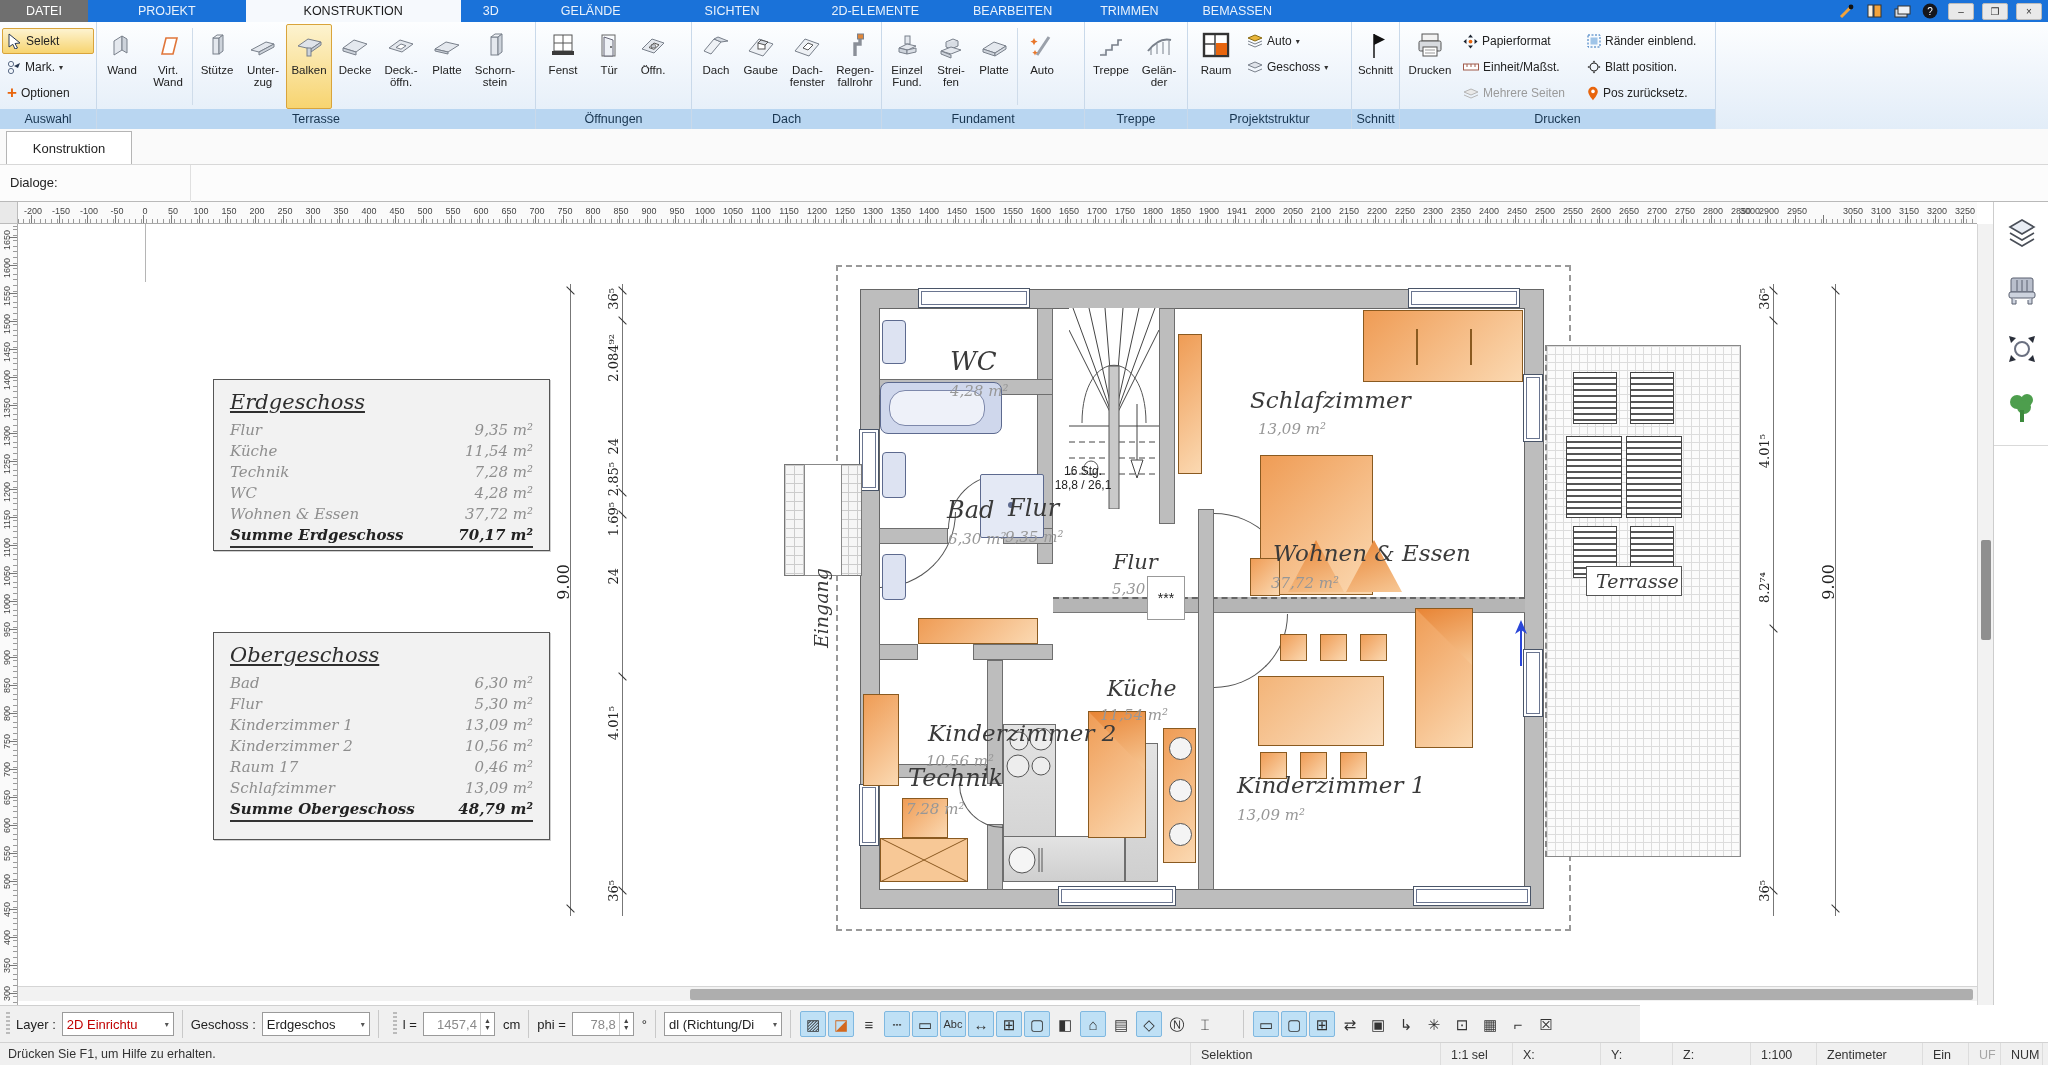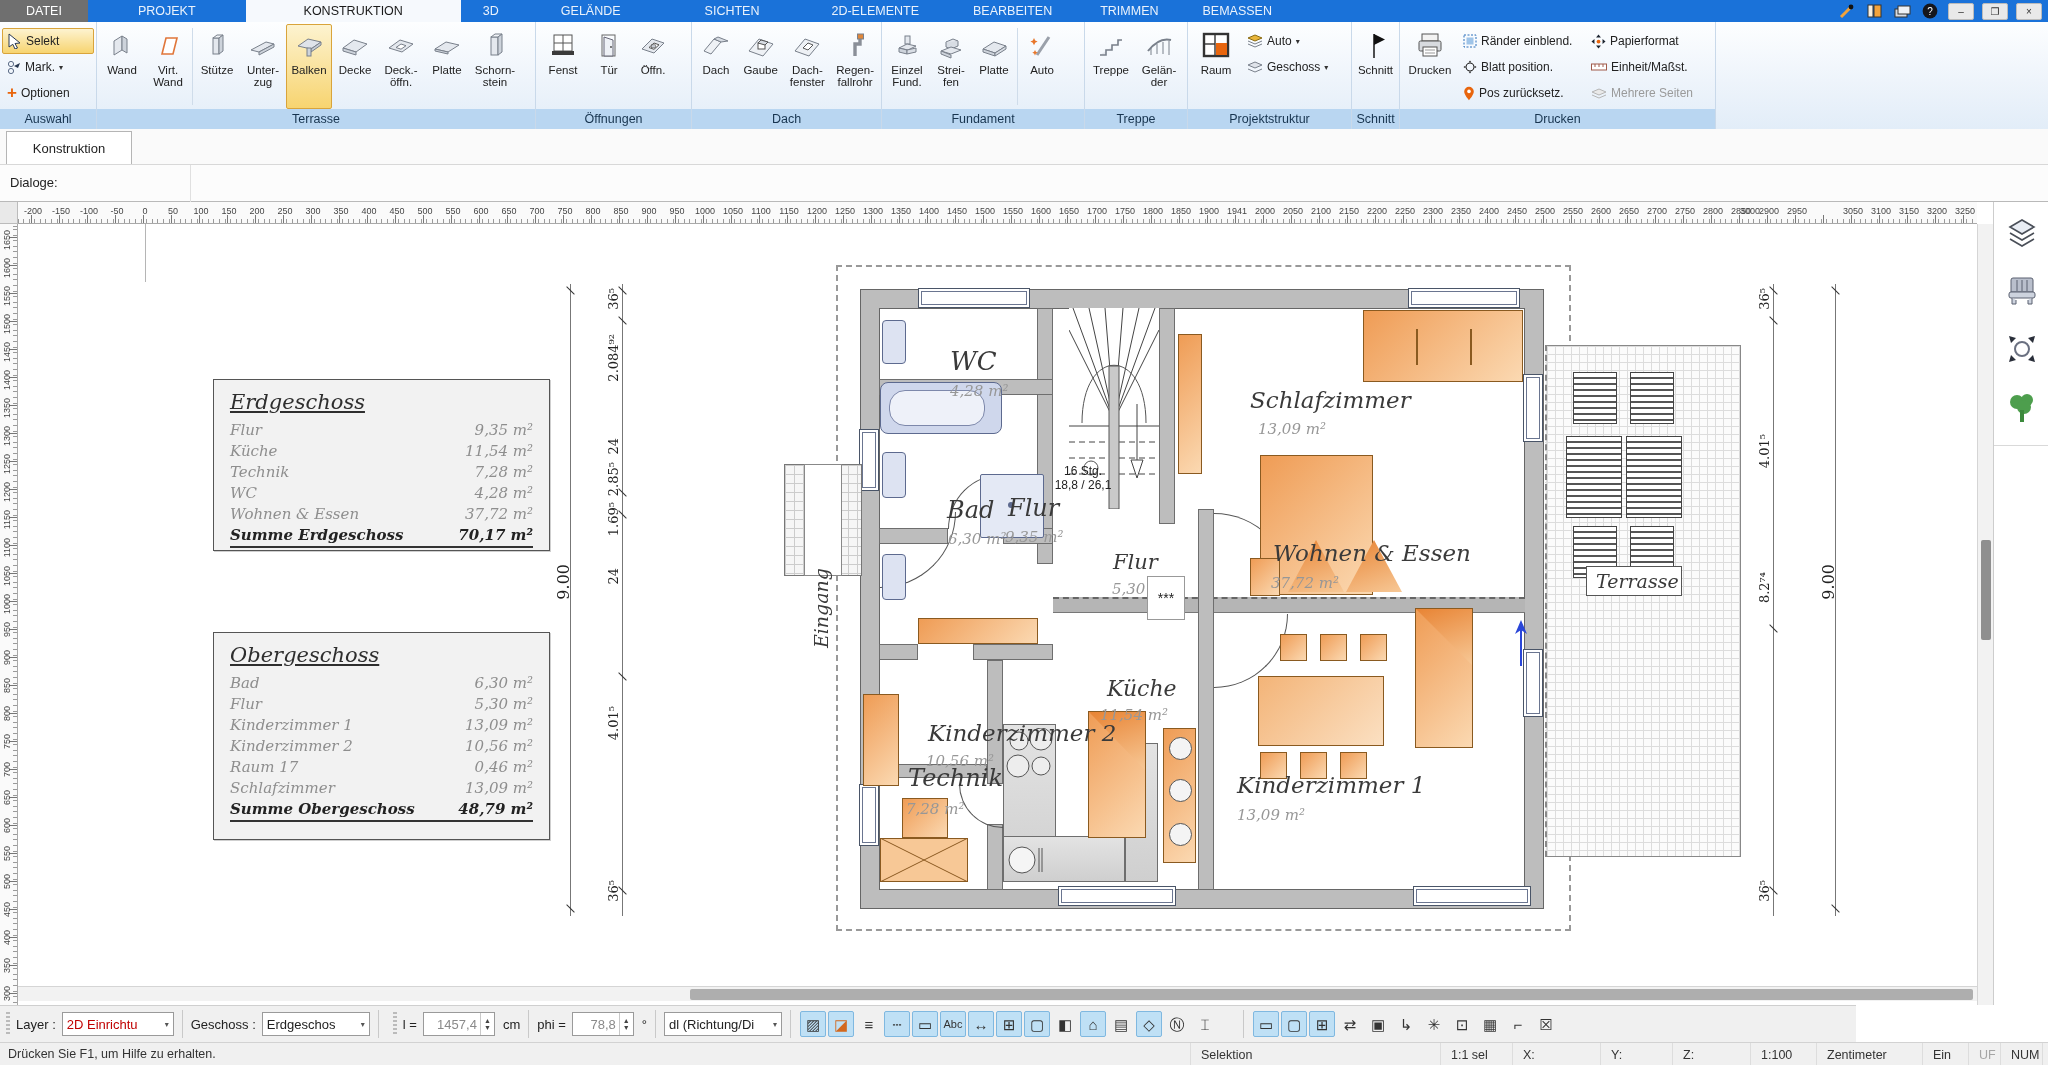--- a/index.html
+++ b/index.html
@@ -82,21 +82,21 @@
   
   #hscroll{position:absolute;left:0;top:762px;width:1959px;height:15px;background:#f2f2f2;border-top:1px solid #d5d5d5}
   #hscroll .thumb{position:absolute;left:672px;top:2px;width:1283px;height:11px;background:#aeaeae;border-radius:2px}
   #vscroll{position:absolute;left:1977px;top:224px;width:16px;height:781px;background:#f2f2f2;border-left:1px solid #d5d5d5}
   #vscroll .thumb{position:absolute;left:3px;top:316px;width:10px;height:100px;background:#8f8f8f;border-radius:2px}
   #sidebar{position:absolute;left:1993px;top:202px;width:55px;height:803px;background:#fff;border-left:1px solid #cdcdcd}
   .sb-ico{position:absolute;left:9px;width:38px;height:38px;display:flex;align-items:center;justify-content:center}
   #sidebar .divider{position:absolute;left:0;top:243px;width:55px;height:1px;background:#d9d9d9}
 
   
-  #btoolbar{position:absolute;left:0;top:1005px;width:1856px;height:37px;background:#f0f0f0;border-top:1px solid #cfcfcf;display:flex;align-items:center;font-size:13px;color:#222}
+  #btoolbar{position:absolute;left:0;top:1005px;width:1640px;height:37px;background:#f0f0f0;border-top:1px solid #cfcfcf;display:flex;align-items:center;font-size:13px;color:#222}
   .grip{width:4px;height:24px;margin:0 6px;background:repeating-linear-gradient(#bbb 0 2px,transparent 2px 4px)}
   .sep{width:1px;height:28px;background:#c9c9c9;margin:0 8px}
   .drop{height:24px;background:#fff;border:1px solid #9a9a9a;display:flex;align-items:center;padding:0 4px;gap:4px;white-space:nowrap;overflow:hidden}
   .drop .caret{margin-left:auto;color:#555}
   .numin{height:24px;background:#fff;border:1px solid #9a9a9a;display:flex;align-items:center}
   .numin .val{flex:1;text-align:right;color:#8a8a8a;padding:0 3px;overflow:hidden}
   .spin{width:14px;height:22px;display:flex;flex-direction:column;align-items:center;justify-content:center;font-size:7px;color:#444;border-left:1px solid #c9c9c9}
   .tbtn{width:26px;height:26px;margin:0 1px;border:1px solid transparent;border-radius:2px;display:flex;align-items:center;justify-content:center;font-size:15px;color:#333}
   .tbtn.on{background:#bfe0f5;border-color:#7fb8e0}
   .tbtn span{line-height:1}
@@ -506,49 +506,20 @@
               <svg width="32" height="32" viewBox="0 0 32 32">
                 <rect x="8" y="4" width="16" height="7" fill="#f2f2f2" stroke="#555"></rect>
                 <rect x="5" y="11" width="22" height="10" rx="1.5" fill="#d8dbe0" stroke="#555"></rect>
                 <rect x="9" y="17" width="14" height="9" fill="#fff" stroke="#555"></rect>
                 <line x1="11" y1="20" x2="21" y2="20" stroke="#999"></line>
                 <line x1="11" y1="23" x2="21" y2="23" stroke="#999"></line>
               </svg>
             </span>
             <span class="blabel">Drucken</span>
           </div>
-        <div class="scol" style="width:128px">
-          <div class="srow">
-            <span>
-                <svg width="14" height="14" viewBox="0 0 14 14">
-                  <rect x="1" y="1" width="12" height="12" fill="none" stroke="#2a6fba" stroke-dasharray="2 1.5"></rect>
-                  <rect x="3.5" y="3.5" width="7" height="7" fill="#9fc4e8"></rect>
-                </svg>
-              </span>
-            <span>Ränder einblend.</span>
-          </div>
-          <div class="srow">
-            <span>
-                <svg width="14" height="14" viewBox="0 0 14 14">
-                  <circle cx="7" cy="7" r="4" fill="none" stroke="#333"></circle>
-                  <path d="M7 0.5 l1.6 2 h-3.2 Z M7 13.5 l1.6 -2 h-3.2 Z M0.5 7 l2 -1.6 v3.2 Z M13.5 7 l-2 -1.6 v3.2 Z" fill="#333"></path>
-                </svg>
-              </span>
-            <span>Blatt position.</span>
-          </div>
-          <div class="srow">
-            <span>
-                <svg width="12" height="15" viewBox="0 0 12 15">
-                  <path d="M6 0.8 a4.8 4.8 0 0 1 4.8 4.8 c0 3.6 -4.8 8.6 -4.8 8.6 s-4.8 -5 -4.8 -8.6 A4.8 4.8 0 0 1 6 0.8 Z" fill="#e8650d"></path>
-                  <circle cx="6" cy="5.4" r="1.8" fill="#fff"></circle>
-                </svg>
-              </span>
-            <span>Pos zurücksetz.</span>
-          </div>
-        </div>
         <div class="scol" style="width:124px">
           <div class="srow">
             <span>
                 <svg width="15" height="15" viewBox="0 0 16 16">
                   <path d="M8 0.5 l2.6 3.2 h-5.2 Z M8 15.5 l2.6 -3.2 h-5.2 Z M0.5 8 l3.2 -2.6 v5.2 Z M15.5 8 l-3.2 -2.6 v5.2 Z" fill="#1c2430"></path>
                   <circle cx="8" cy="8" r="2" fill="#e8650d"></circle>
                 </svg>
               </span>
             <span>Papierformat</span>
           </div>
@@ -564,20 +535,49 @@
             <span>Einheit/Maßst.</span>
           </div>
           <div class="srow gray">
             <span>
                 <svg width="16" height="13" viewBox="0 0 16 13">
                   <path d="M1 5 L8 2 L15 5 L8 8 Z" fill="#e9e9e9" stroke="#b5b5b5"></path>
                   <path d="M1 8 L8 11 L15 8" fill="none" stroke="#b5b5b5"></path>
                 </svg>
               </span>
             <span>Mehrere Seiten</span>
+          </div>
+        </div>
+        <div class="scol" style="width:128px">
+          <div class="srow">
+            <span>
+                <svg width="14" height="14" viewBox="0 0 14 14">
+                  <rect x="1" y="1" width="12" height="12" fill="none" stroke="#2a6fba" stroke-dasharray="2 1.5"></rect>
+                  <rect x="3.5" y="3.5" width="7" height="7" fill="#9fc4e8"></rect>
+                </svg>
+              </span>
+            <span>Ränder einblend.</span>
+          </div>
+          <div class="srow">
+            <span>
+                <svg width="14" height="14" viewBox="0 0 14 14">
+                  <circle cx="7" cy="7" r="4" fill="none" stroke="#333"></circle>
+                  <path d="M7 0.5 l1.6 2 h-3.2 Z M7 13.5 l1.6 -2 h-3.2 Z M0.5 7 l2 -1.6 v3.2 Z M13.5 7 l-2 -1.6 v3.2 Z" fill="#333"></path>
+                </svg>
+              </span>
+            <span>Blatt position.</span>
+          </div>
+          <div class="srow">
+            <span>
+                <svg width="12" height="15" viewBox="0 0 12 15">
+                  <path d="M6 0.8 a4.8 4.8 0 0 1 4.8 4.8 c0 3.6 -4.8 8.6 -4.8 8.6 s-4.8 -5 -4.8 -8.6 A4.8 4.8 0 0 1 6 0.8 Z" fill="#e8650d"></path>
+                  <circle cx="6" cy="5.4" r="1.8" fill="#fff"></circle>
+                </svg>
+              </span>
+            <span>Pos zurücksetz.</span>
           </div>
         </div>
       </div>
       <div class="rlabelbar">Drucken</div>
     </div>
 
     <div style="flex:1"></div>
   </div>
 
   <div id="subtabrow">

